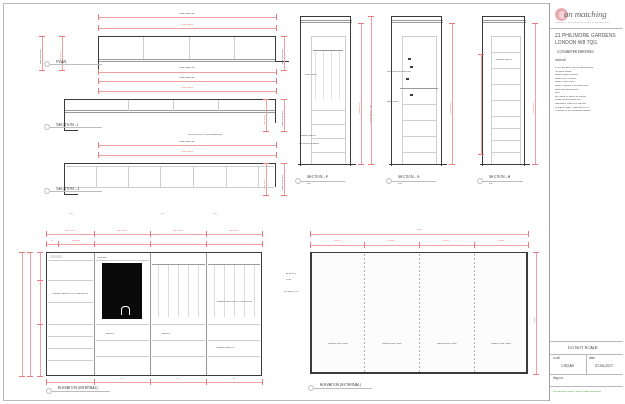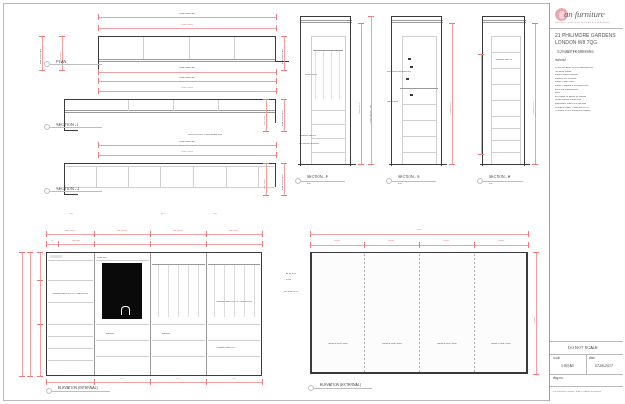--- a/index.html
+++ b/index.html
@@ -509,21 +509,21 @@
 
     <div class="sec-label-circ" style="left:12px;top:157px;"></div>
     <div class="abs leader" style="left:18px;top:160px;width:58px;height:0.4px;"></div>
     <div class="txt t35" style="left:24px;top:156px;">ELEVATION (EXTERNAL)</div>
   </div>
 
   <div id="titleblock">
 
     <div id="logo-wrap">
       <div id="logo-circle"></div>
-      <div id="logo-script">an furniture</div>
+      <div id="logo-script">an matching</div>
       <div id="logo-sub">Bespoke Furniture Design &amp; Production</div>
     </div>
 
     <div class="tb-div" style="top:25px;"></div>
 
     <div class="txt t5" style="left:5px;top:30px;color:#5a5a5a;">21 PHILIMORE GARDENS</div>
     <div class="txt t5" style="left:5px;top:37px;color:#5a5a5a;">LONDON W8 7QG</div>
 
     <div class="txt t3" style="left:7px;top:48px;">/5.28  MASTER DRESSING</div>
 

